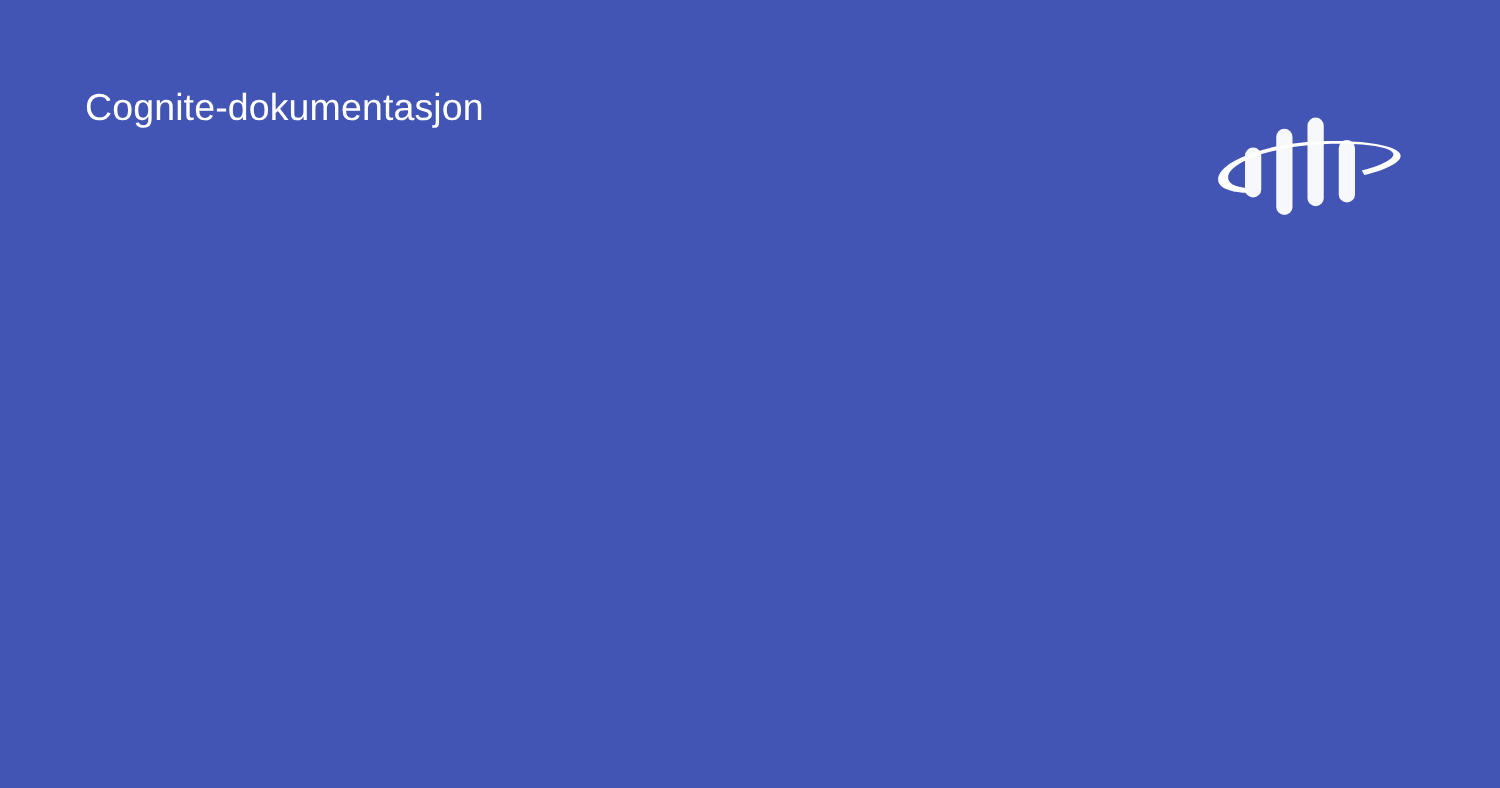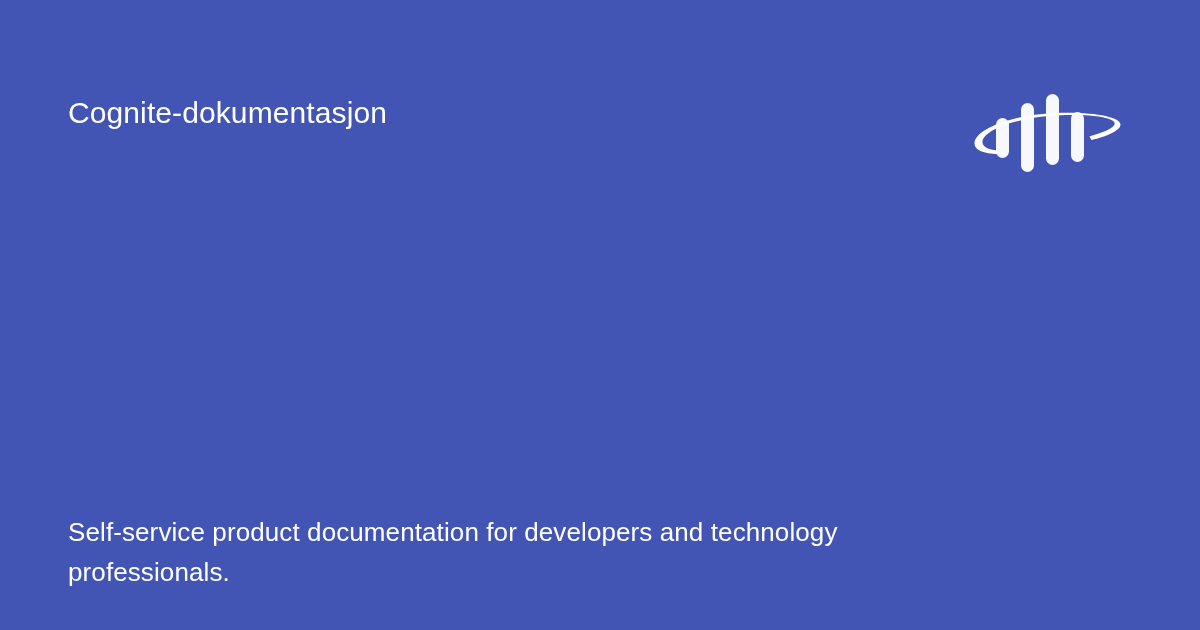--- a/index.html
+++ b/index.html
@@ -24,21 +24,20 @@
   #site-label {
     position: absolute;
     left: 68px;
     top: 68px;
     font-size: 30px;
     line-height: 38px;
     font-weight: 400;
     color: #FFFFFF;
     letter-spacing: 0.1px;
     white-space: nowrap;
-    margin-top: 26px;
   }
   
   #logo {
     position: absolute;
     left: 968px;
     top: 86px;
     width: 168px;
     height: 92px;
   }
   #logo svg {
@@ -88,15 +87,14 @@
         <rect x="78" y="8" width="13" height="71" rx="6.5"></rect>
         <rect x="103" y="26" width="13" height="50" rx="6.5"></rect>
       </g>
       <g>
         <path d="M6.5 57.5 C6.5 43.5 44 28.5 88 27.0 C126 25.7 152 31.0 152.5 38.5 C152.9 44.2 138.5 50.6 123.5 54.0 L121.4 50.4 C134.2 47.2 147.0 41.8 146.7 37.4 C146.3 31.6 123.4 27.9 89.5 29.4 C49.5 31.1 14.5 44.0 14.5 56.0 C14.5 60.8 20.0 63.6 29.5 64.4 L29.6 68.2 C16.0 67.6 6.5 64.2 6.5 57.5 Z" fill="#FFFFFF"></path>
       </g>
     </svg>
   </div>
 
 
-  <p id="page-subtitle">Self-service product documentation for developers and technology professionals.</p>
 
 </div>
 
 </body></html>

